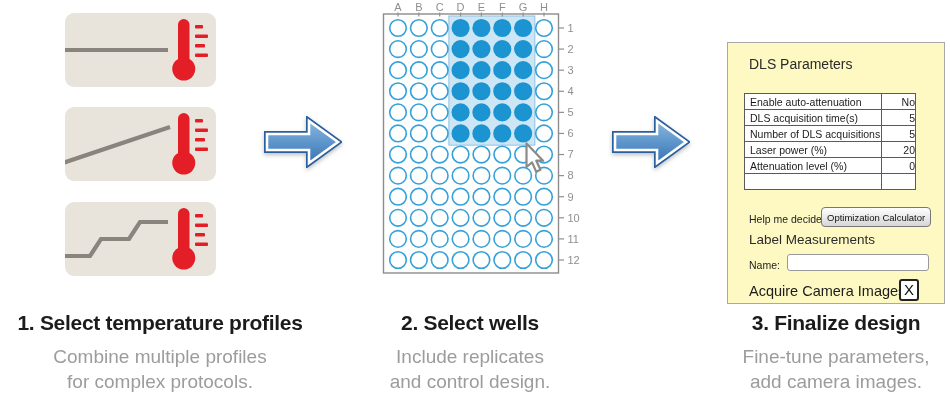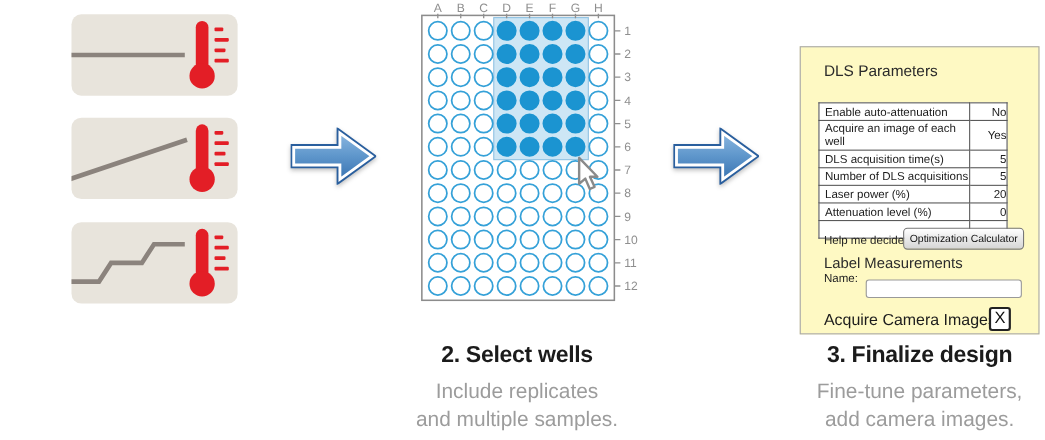--- a/index.html
+++ b/index.html
@@ -41,21 +41,21 @@
   .dls-table td { border:1px solid #5a5a5a; height:13px; padding:1px 0 1px 5px; }
   .dls-table td.val { width:33px; text-align:right; padding:1px 0; }
   .help-text { position:absolute; left:21px; top:170px; font-size:10.5px; color:#222; }
   .opt-button {
     position:absolute; left:93px; top:164px; height:20px;
     font-family:Liberation Sans, sans-serif; font-size:9.5px; color:#111;
     padding:0 5px; border:1px solid #777; border-radius:4px;
     background:linear-gradient(#fefefe,#d6d6d6); cursor:pointer;
   }
   .section-title { position:absolute; left:21px; top:189px; font-size:13.5px; color:#2b2b2b; }
-  .name-label { position:absolute; left:21px; top:204px; font-size:10.5px; color:#222;text-align:center; }
+  .name-label { position:absolute; left:21px; top:216px; font-size:10.5px; color:#222;text-align:center; }
   .name-input {
     position:absolute; left:59px; top:211px; width:134px; height:15px;
     border:1px solid #999; border-radius:3px; background:#fff;
     font-family:"Liberation Sans",sans-serif; font-size:10.5px; padding:0 3px;
   }
   .camera-label { position:absolute; left:21px; top:240px; font-size:14.5px; color:#1c1c1c; }
   .camera-checkbox {
     position:absolute; left:171px; top:236px; width:16px; height:18px;
     border:2px solid #222; border-radius:3px; background:#fff;
     font-size:15px; color:#111; text-align:center; line-height:18px; cursor:pointer;
@@ -292,24 +292,20 @@
 
   <div class="panel">
     <div class="panel-title">DLS Parameters</div>
     <table class="dls-table">
       <tbody>
           <tr>
             <td>Enable auto-attenuation</td>
             <td class="val">No</td>
           </tr>
           <tr>
-            <td>Acquire an image of each well</td>
-            <td class="val">Yes</td>
-          </tr>
-          <tr>
             <td>DLS acquisition time(s)</td>
             <td class="val">5</td>
           </tr>
           <tr>
             <td>Number of DLS acquisitions</td>
             <td class="val">5</td>
           </tr>
           <tr>
             <td>Laser power (%)</td>
             <td class="val">20</td>
@@ -326,25 +322,32 @@
     </table>
     <span class="help-text">Help me decide...</span>
     <button class="opt-button">Optimization Calculator</button>
     <div class="section-title">Label Measurements</div>
     <span class="name-label">Name:</span>
     <input class="name-input" type="text" value="" style="">
     <span class="camera-label">Acquire Camera Images</span>
     <span class="camera-checkbox">X</span>
   </div>
 
+  <div class="caption cap1">
+    <h2>1. Select temperature profiles</h2>
+    <div class="desc">
+      <div>Combine multiple profiles</div>
+      <div>for complex protocols.</div>
+    </div>
+  </div>
   <div class="caption cap2">
     <h2>2. Select wells</h2>
     <div class="desc">
       <div>Include replicates</div>
-      <div>and multiple samples.</div>
+      <div>and control design.</div>
     </div>
   </div>
   <div class="caption cap3">
     <h2>3. Finalize design</h2>
     <div class="desc">
       <div>Fine-tune parameters,</div>
       <div>add camera images.</div>
     </div>
   </div>
 

